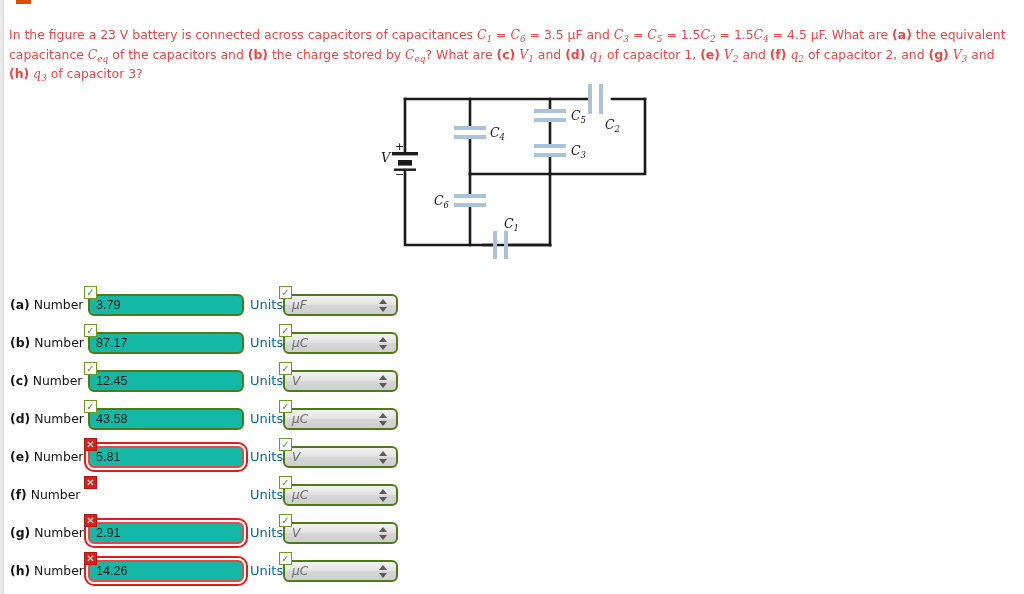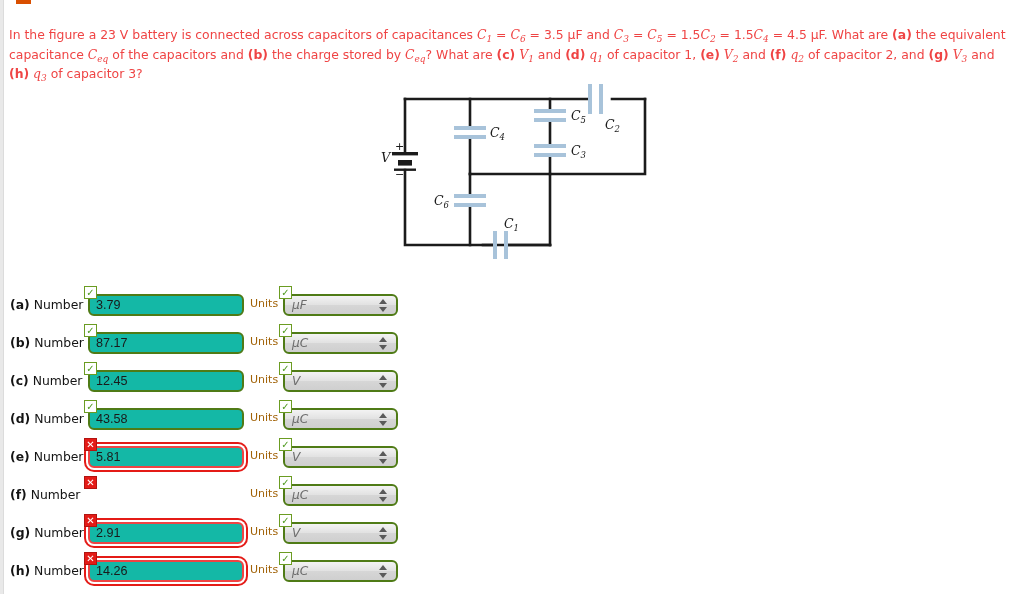--- a/index.html
+++ b/index.html
@@ -133,22 +133,22 @@
     background: #e41b17;
     border: 1px solid #b21410;
     color: #ffffff;
   }
 
   
   .units-label {
     position: absolute;
     left: 250px;
     top: 11px;
-    font-size: 11px;
-    color: #a16207;
+    font-size: 13px;
+    color: #0369a1;
   }
   .units-select {
     position: absolute;
     left: 283px;
     top: 8px;
     width: 115px;
     height: 22px;
     box-sizing: border-box;
     border: 2px solid #4f7b16;
     border-radius: 6px;

